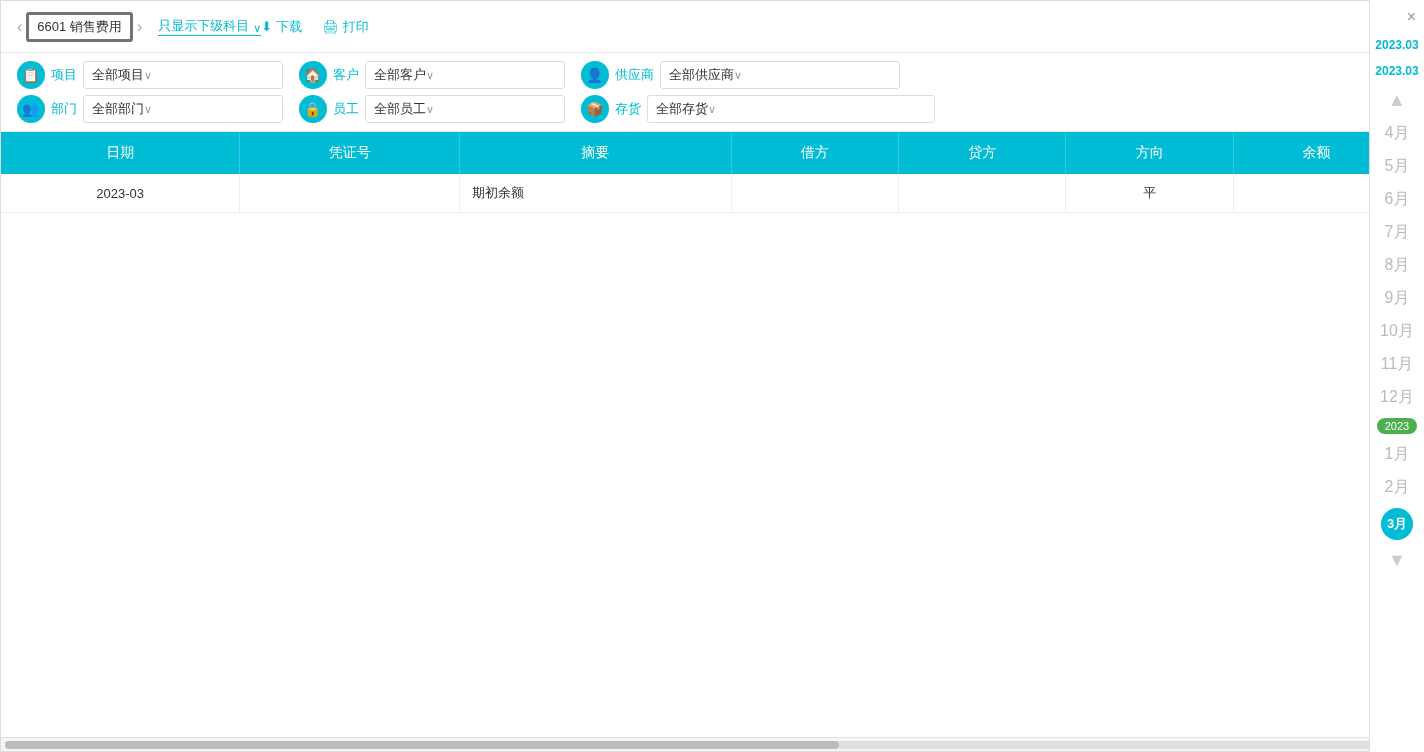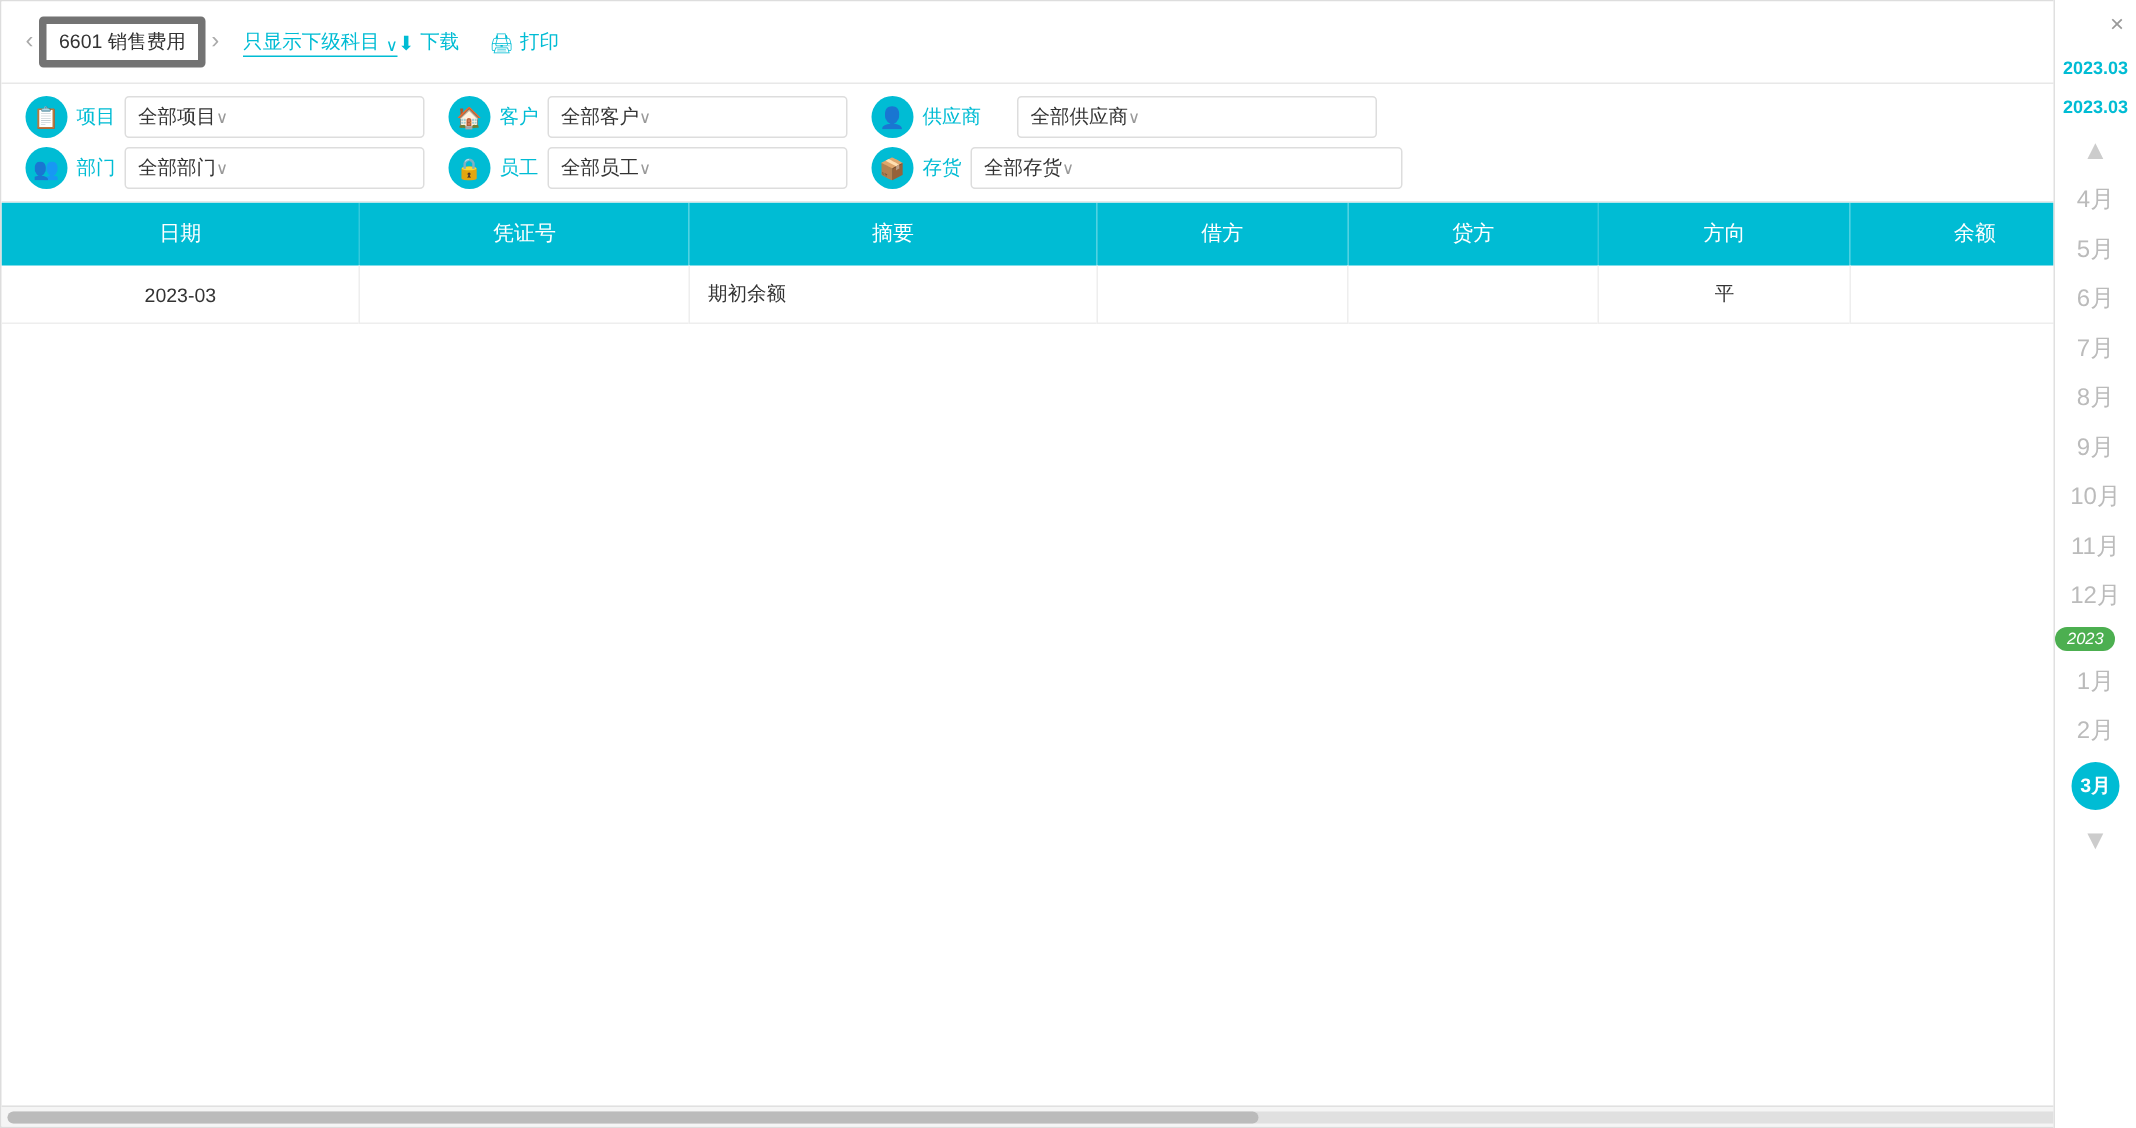--- a/index.html
+++ b/index.html
@@ -32,21 +32,21 @@
       min-height: 52px;
     }
     .nav-prev {
       color: #aaa;
       font-size: 16px;
       cursor: pointer;
       margin-right: 4px;
       user-select: none;
     }
     .account-code-box {
-      border: 5px solid #737373;
+      border: 3px solid #737373;
       border-radius: 3px;
       padding: 3px 8px;
       font-size: 13px;
       color: #333;
       min-width: 100px;
       display: flex;
       align-items: center;
     }
     .nav-next {
       color: #aaa;
@@ -218,23 +218,23 @@
       font-size: 16px;
       color: #999;
       cursor: pointer;
       margin-bottom: 8px;
       align-self: flex-end;
       padding-right: 8px;
     }
     .year-row {
       display: flex;
       align-items: center;
+      justify-content: center;
       width: 100%;
       margin: 2px 0;
-      font-style: italic;
     }
     .nav-arrow {
       color: #ccc;
       font-size: 18px;
       cursor: pointer;
       width: 100%;
       text-align: center;
       padding: 4px 0;
     }
     .sidebar-month-section {
@@ -301,21 +301,21 @@
         <div class="filter-icon">🏠</div>
         <span class="filter-label">客户</span>
         <div class="filter-select">
           <span>全部客户</span>
           <span class="chev">∨</span>
         </div>
       </div>
       <div class="filter-item">
         <div class="filter-icon">👤</div>
         <span class="filter-label">供应商</span>
-        <div class="filter-select" style="width:240px;margin-left:18px;">
+        <div class="filter-select" style="width:240px;">
           <span>全部供应商</span>
           <span class="chev">∨</span>
         </div>
       </div>
     </div>
 
     <div class="filter-row">
       <div class="filter-item">
         <div class="filter-icon">👥</div>
         <span class="filter-label">部门</span>

